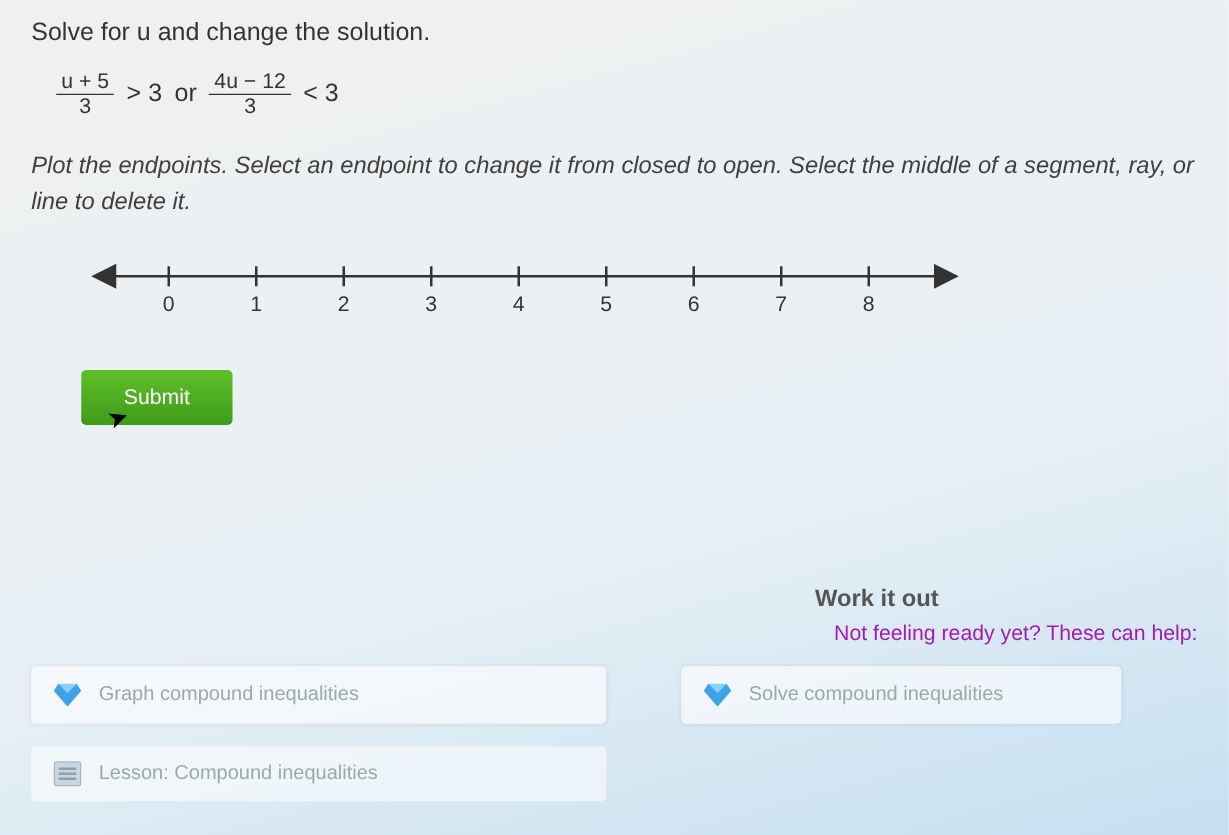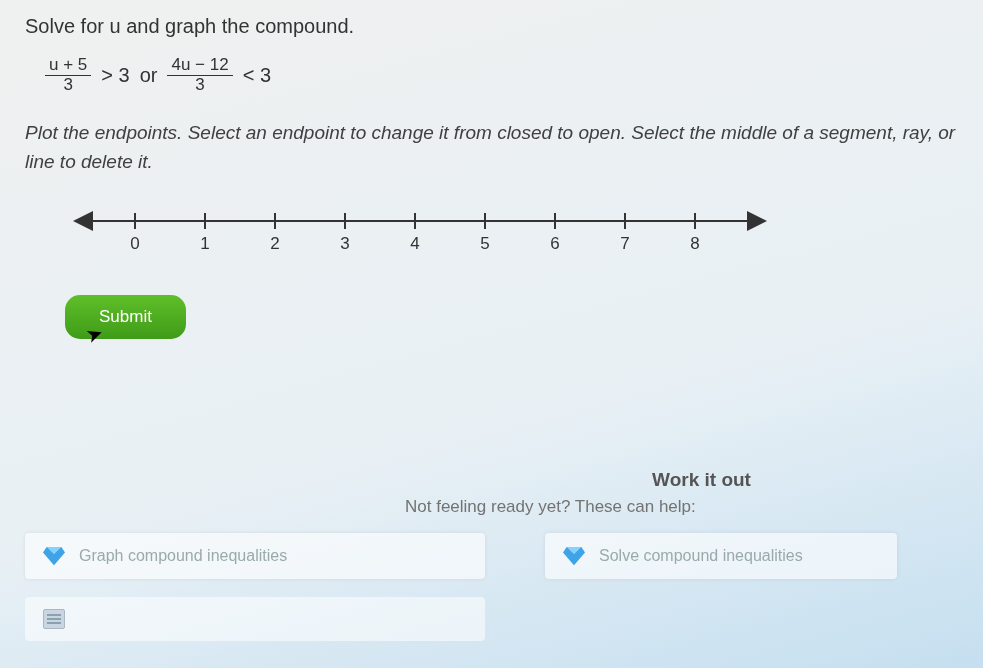--- a/index.html
+++ b/index.html
@@ -47,21 +47,21 @@
   margin: 0 0 30px 40px;
   width: 720px;
 }
 .submit-btn {
   background: #4caf1f;
   background: linear-gradient(180deg,#5fbf29,#3f9b18);
   color: #fff;
   border: none;
   padding: 12px 34px;
   font-size: 17px;
-  border-radius: 15px;
+  border-radius: 4px;
   margin-left: 40px;
   cursor: pointer;
 }
 .cursor-arrow {
   position: absolute;
   left: 86px;
   top: 322px;
   font-size: 20px;
   color: #000;
   transform: rotate(-20deg);
@@ -75,22 +75,22 @@
 }
 .work-heading {
   text-align: center;
   font-weight: bold;
   color: #555;
   font-size: 19px;
   margin-left: 420px;
   margin-bottom: 6px;
 }
 .work-sub {
-  text-align: left;
-  color: #737373;
+  text-align: right;
+  color: #a21caf;
   font-size: 17px;
   margin-left: 380px;
   margin-bottom: 16px;
 }
 .help-row {
   display: flex;
   gap: 60px;
 }
 .help-card {
   background: rgba(255,255,255,0.6);
@@ -137,21 +137,21 @@
   content:""; position:absolute; left:3px; top:4px;
   width:14px; height:2px; background:#8aa1b2;
   box-shadow: 0 4px 0 #8aa1b2, 0 8px 0 #8aa1b2;
 }
 </style>
 </head>
 <body>
 
 
 
-<div class="problem-title">Solve for u and graph the compound.</div>
+<div class="problem-title">Solve for u and change the solution.</div>
 
 <div class="inequality-row">
   <span class="frac">
     <span class="num">u + 5</span>
     <span class="den">3</span>
   </span>
   <span>&gt; 3</span>
   <span>or</span>
   <span class="frac">
     <span class="num">4u − 12</span>
@@ -221,18 +221,19 @@
             <polygon points="4,0 20,0 12,8" fill="#86d2ff"></polygon>
           </svg>
       </span>
       <span>Solve compound inequalities</span>
     </div>
   </div>
 
   <div class="lesson-row">
     <div class="lesson-card">
       <span class="lessonico"></span>
+      <span>Lesson: Compound inequalities</span>
     </div>
   </div>
 </div>
 
 
 
 
 </body></html>

